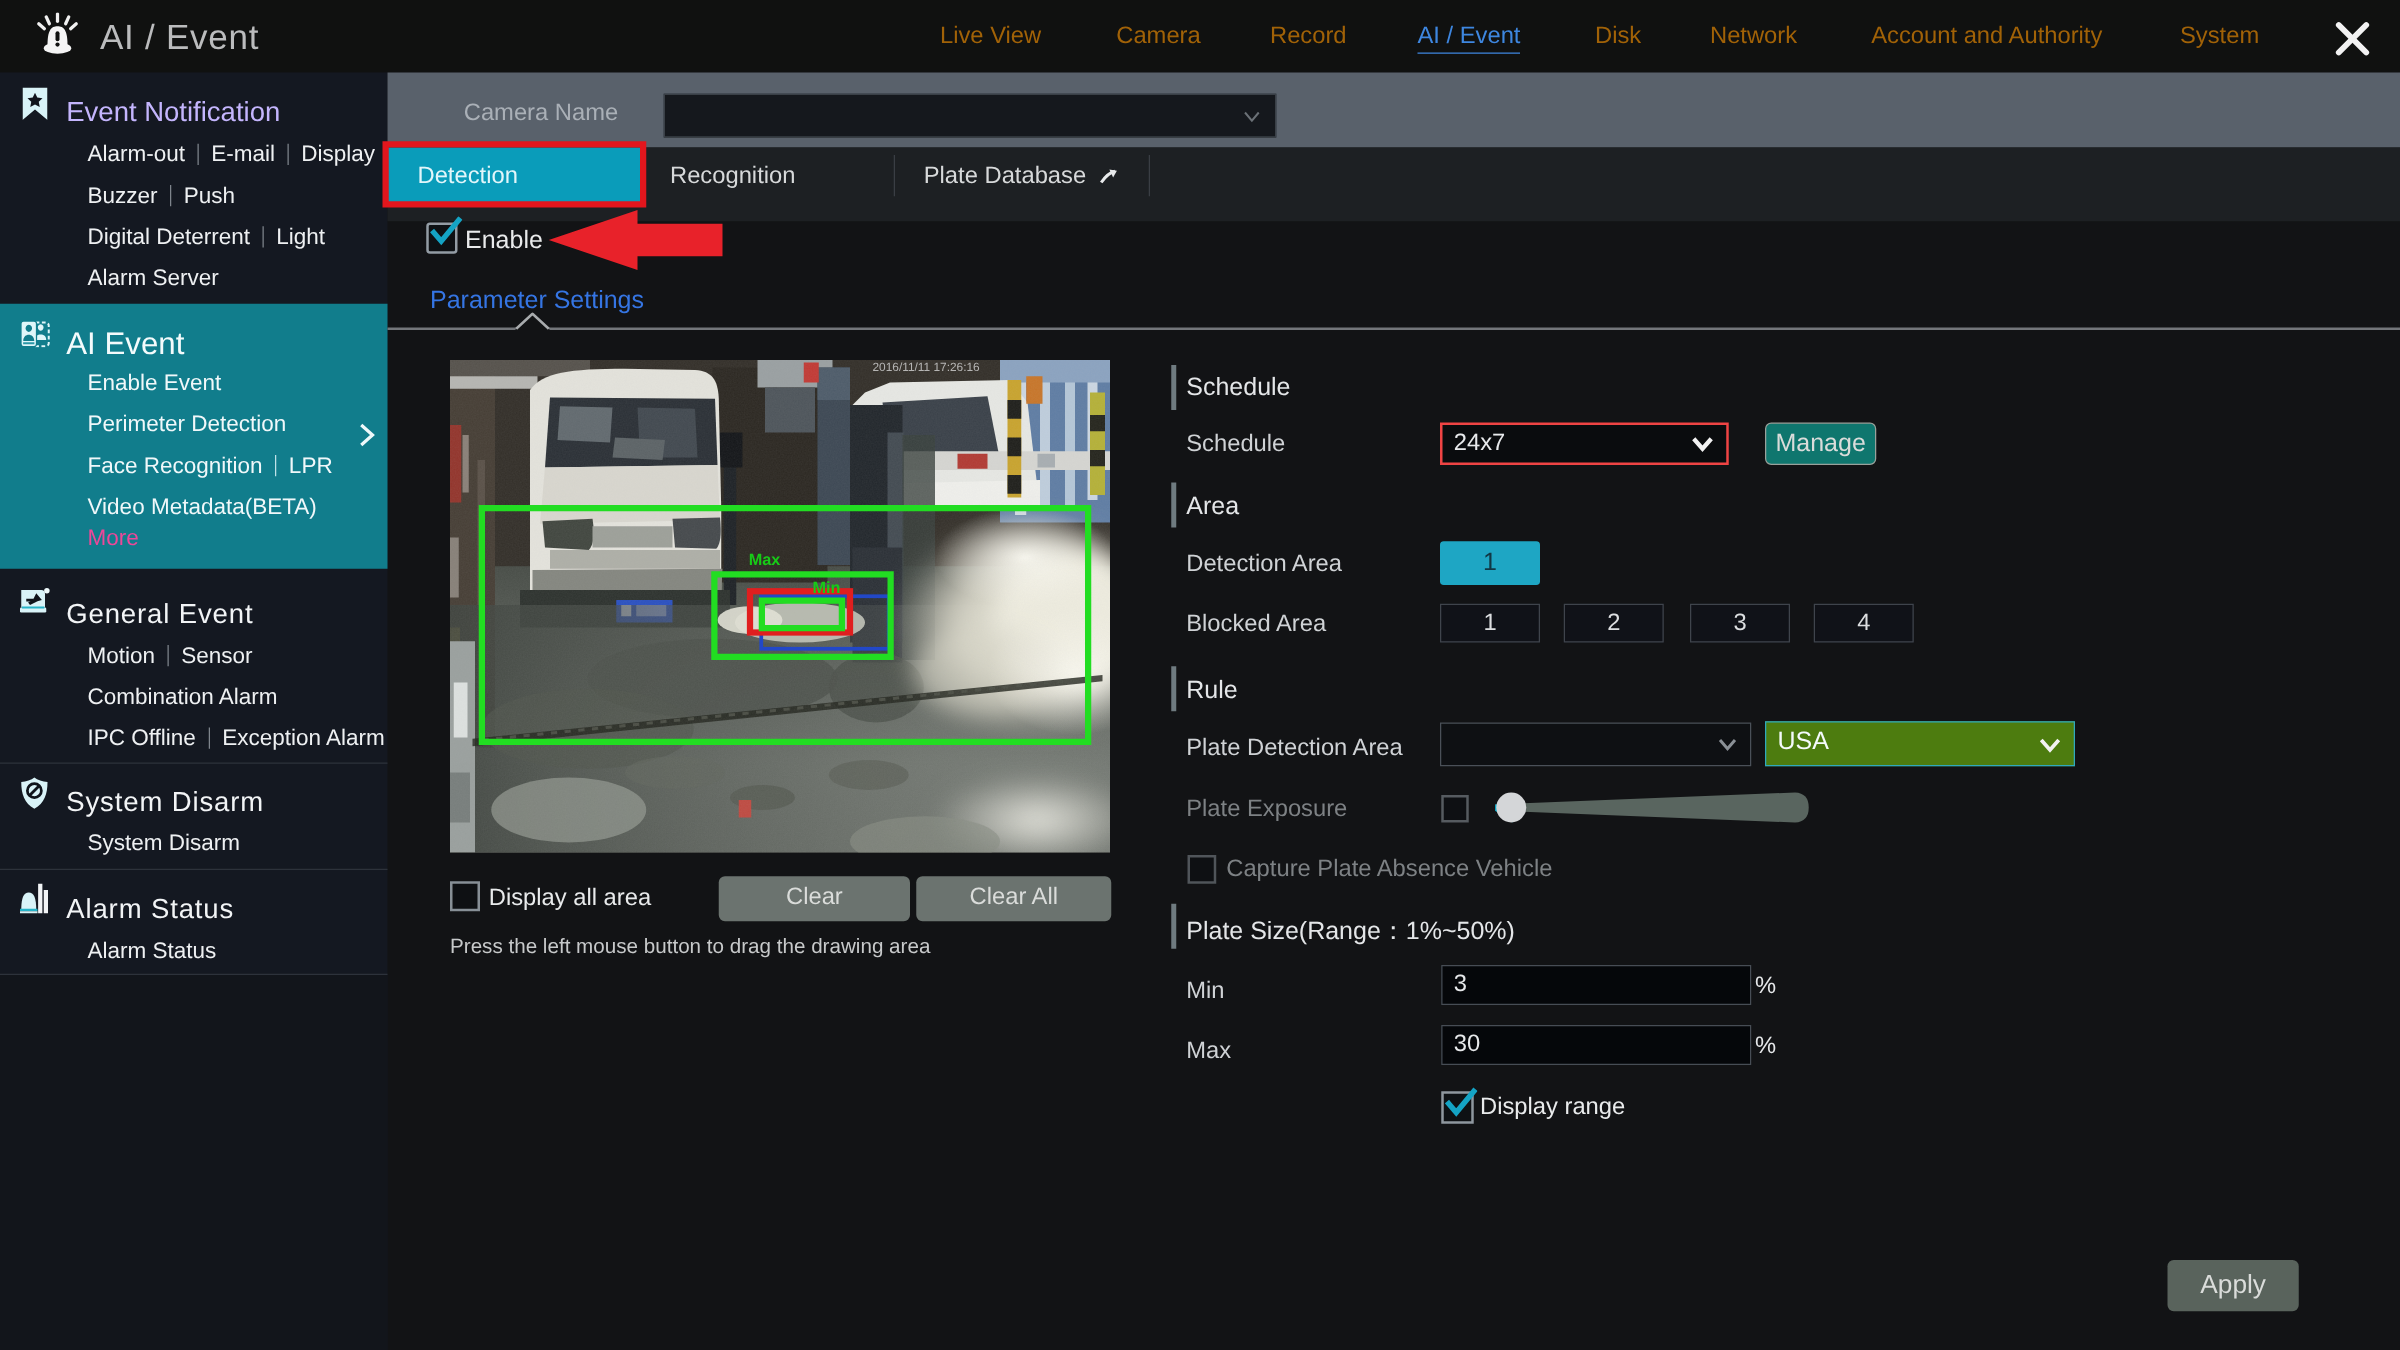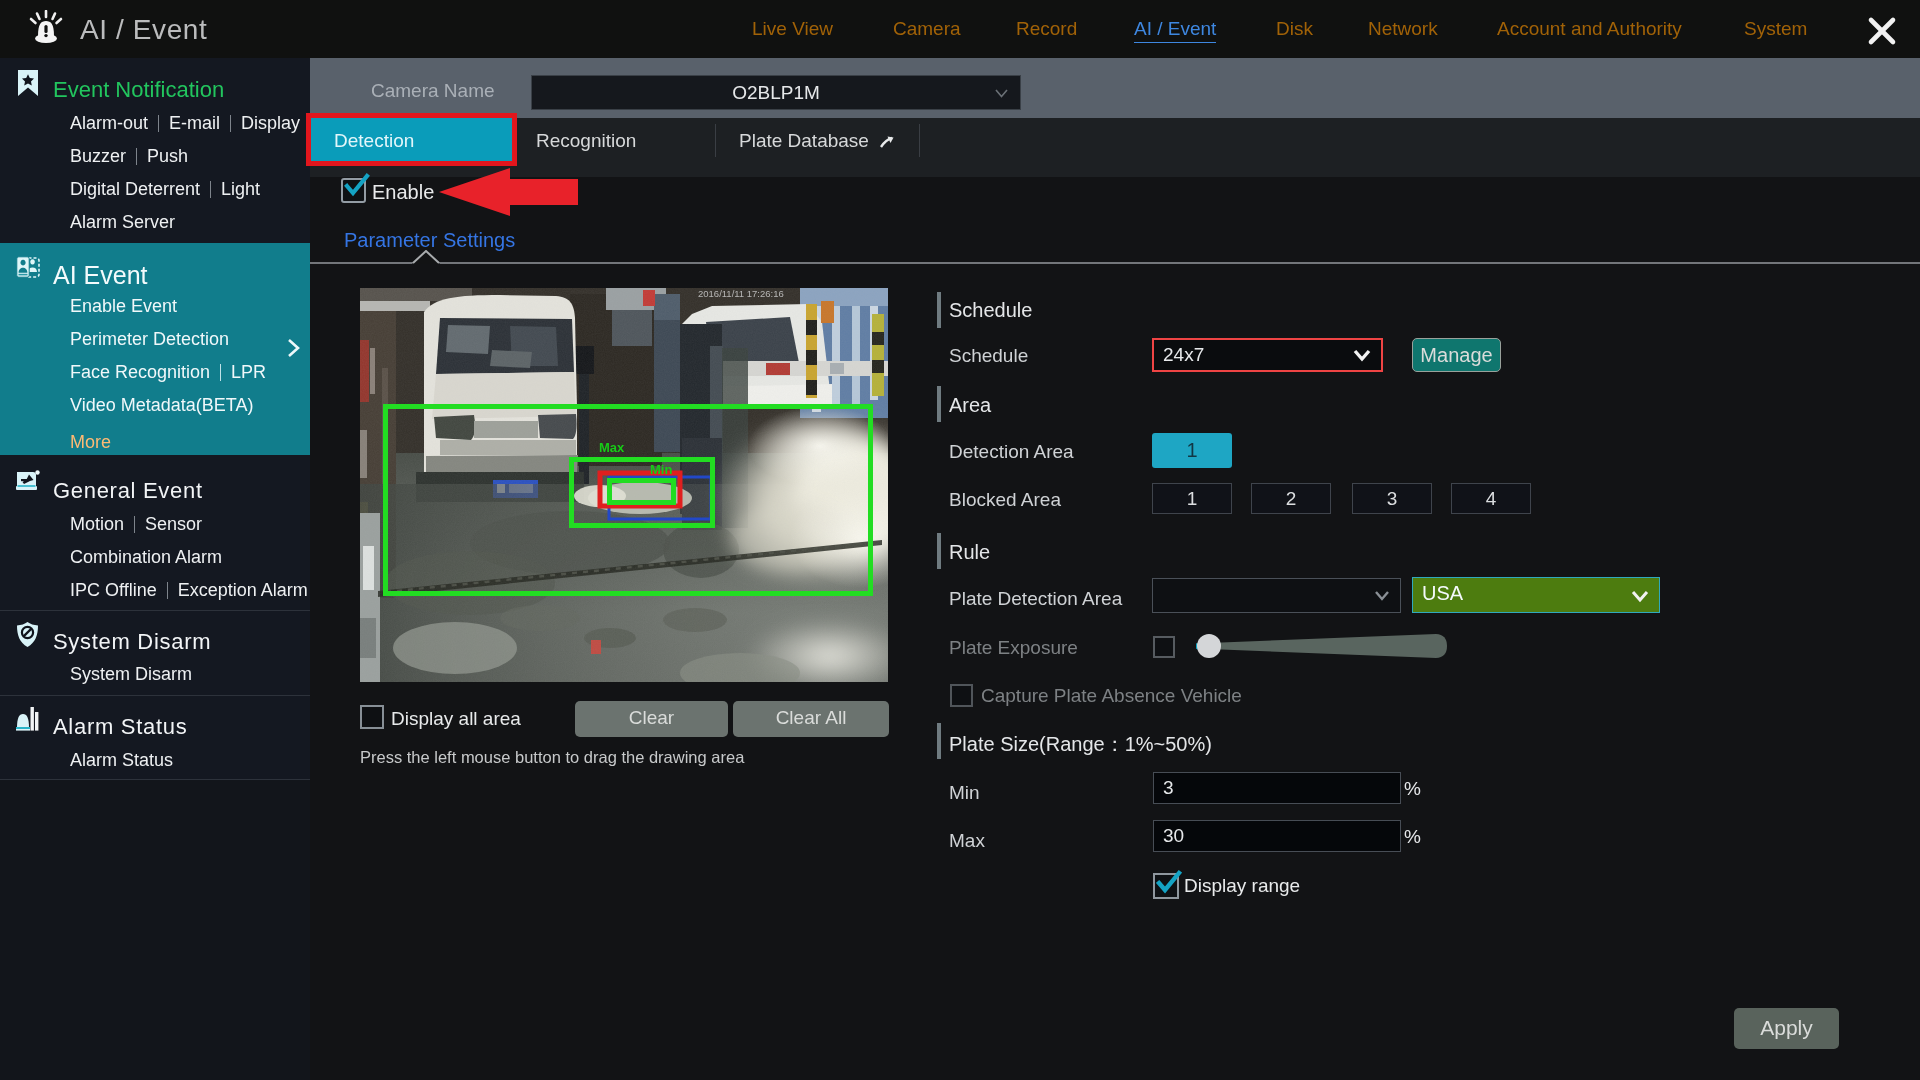--- a/index.html
+++ b/index.html
@@ -79,42 +79,42 @@
 </div>
 
 <div id="sidebar"></div>
 <div id="aievent"></div>
 <div class="abs" style="left:0;top:780px;width:310px;height:300px;background:#12151b"></div>
 
 <svg class="abs" style="left:18px;top:70px" width="20" height="26" viewBox="0 0 20 26">
   <path d="M0 0 H20 V26 L10 17.5 L0 26 Z" fill="#d9f3f8"></path>
   <path d="M10 4.2 L11.8 8 L16 8.5 L13 11.4 L13.8 15.6 L10 13.6 L6.2 15.6 L7 11.4 L4 8.5 L8.2 8 Z" fill="#10141c"></path>
 </svg>
-<div class="stitle abs" style="left:53px;top:77px;font-size:22px;color:#22c55e">Event Notification</div>
+<div class="stitle abs" style="left:53px;top:77px;font-size:22px;color:#c4b5fd">Event Notification</div>
 <div class="sitem" style="top:113px">Alarm-out<span class="sep"></span>E-mail<span class="sep"></span>Display</div>
 <div class="sitem" style="top:146px">Buzzer<span class="sep"></span>Push</div>
 <div class="sitem" style="top:179px">Digital Deterrent<span class="sep"></span>Light</div>
 <div class="sitem" style="top:212px">Alarm Server</div>
 
 <svg class="abs" style="left:16px;top:256px" width="24" height="22" viewBox="0 0 24 22">
   <rect x="10" y="2" width="13" height="19" rx="2.5" fill="none" stroke="#dff6f9" stroke-width="1.6" stroke-dasharray="3 2"></rect>
   <path d="M16.5 8.5 a2.3 2.6 0 1 1 0.1 0 Z M12 16 c0-3 2-4.4 4.5-4.4 c2.5 0 4.5 1.4 4.5 4.4 Z" fill="#dff6f9"></path>
   <rect x="0.8" y="0.8" width="12.4" height="20.4" rx="2" fill="#dff6f9" stroke="#117d8c" stroke-width="1"></rect>
   <path d="M7 9.5 a2.6 2.9 0 1 1 0.1 0 Z M2.6 16.8 c0-3.4 2.2-5 4.4-5 c2.2 0 4.4 1.6 4.4 5 Z" fill="#117d8c"></path>
   <rect x="2.5" y="17.8" width="9" height="1.6" fill="#2b97a6"></rect>
 </svg>
 <div class="abs" style="left:53px;top:261px;font-size:25px;color:#f4fbfc">AI Event</div>
 <div class="sitem" style="top:296px;color:#f0f8fa">Enable Event</div>
 <div class="sitem" style="top:329px;color:#f0f8fa">Perimeter Detection</div>
 <svg class="abs" style="left:287px;top:338px" width="13" height="20" viewBox="0 0 13 20">
   <path d="M2 2 L11 10 L2 18" fill="none" stroke="#eef8fa" stroke-width="2.6"></path>
 </svg>
 <div class="sitem" style="top:362px;color:#f0f8fa">Face Recognition<span class="sep" style="background:#bfe2e8"></span>LPR</div>
 <div class="sitem" style="top:395px;color:#f0f8fa">Video Metadata(BETA)</div>
-<div class="sitem" style="top:432px;color:#fdba74">More</div>
+<div class="sitem" style="top:420px;color:#ec4899">More</div>
 
 <svg class="abs" style="left:15px;top:470px" width="26" height="23" viewBox="0 0 26 23">
   <path d="M2 2 h16 a3 3 0 0 1 3 3 v11 h-19 Z" fill="#d9f3f8"></path>
   <rect x="1" y="16" width="21" height="4" rx="1" fill="#d9f3f8"></rect>
   <rect x="2.5" y="15.2" width="18" height="1.6" fill="#27b3c8"></rect>
   <circle cx="22.5" cy="2.5" r="2.2" fill="#eef9fb"></circle>
   <path d="M14 4.5 l4.5 5.5 l-3.5 1 l-6 3 l-1.5-2 l4-2.5 Z" fill="#10141c"></path>
   <path d="M6 9 h6 v2.2 h-6 Z" fill="#10141c"></path>
 </svg>
 <div class="abs" style="left:53px;top:478px;font-size:22px;color:#f2f4f6;letter-spacing:0.7px">General Event</div>
@@ -139,21 +139,20 @@
   <rect x="15.5" y="1" width="3.4" height="23.6" fill="#f2f4f6"></rect>
   <rect x="20" y="6" width="3.4" height="18.6" fill="#f2f4f6"></rect>
 </svg>
 <div class="abs" style="left:53px;top:714px;font-size:22px;color:#f2f4f6;letter-spacing:0.7px">Alarm Status</div>
 <div class="sitem" style="top:750px">Alarm Status</div>
 <div class="hline" style="top:779px"></div>
 
 <div id="graystrip"></div>
 <div id="camlabel">Camera Name</div>
 <div id="camdd">
-    <div class="txt">O2BLP1M</div>
   <svg class="abs" style="right:12px;top:13px" width="13" height="9" viewBox="0 0 13 9">
       <path d="M1 1 L6.5 7.5 L12 1" fill="none" stroke="#6a7076" stroke-width="1.6"></path>
     </svg>
 </div>
 <div id="tabrow">
   <div class="tab" id="tabdet">Detection</div>
   <div class="tab" id="tabrec">Recognition</div>
   <div class="tabsep" style="left:405px"></div>
   <div class="tab" id="tabpld">Plate Database&nbsp;&nbsp;<svg width="17" height="15" viewBox="0 0 17 15" style="vertical-align:-2px">
         <path d="M2 13 C6 7 9 5 13 4" fill="none" stroke="#e8eaeb" stroke-width="2.4"></path>

